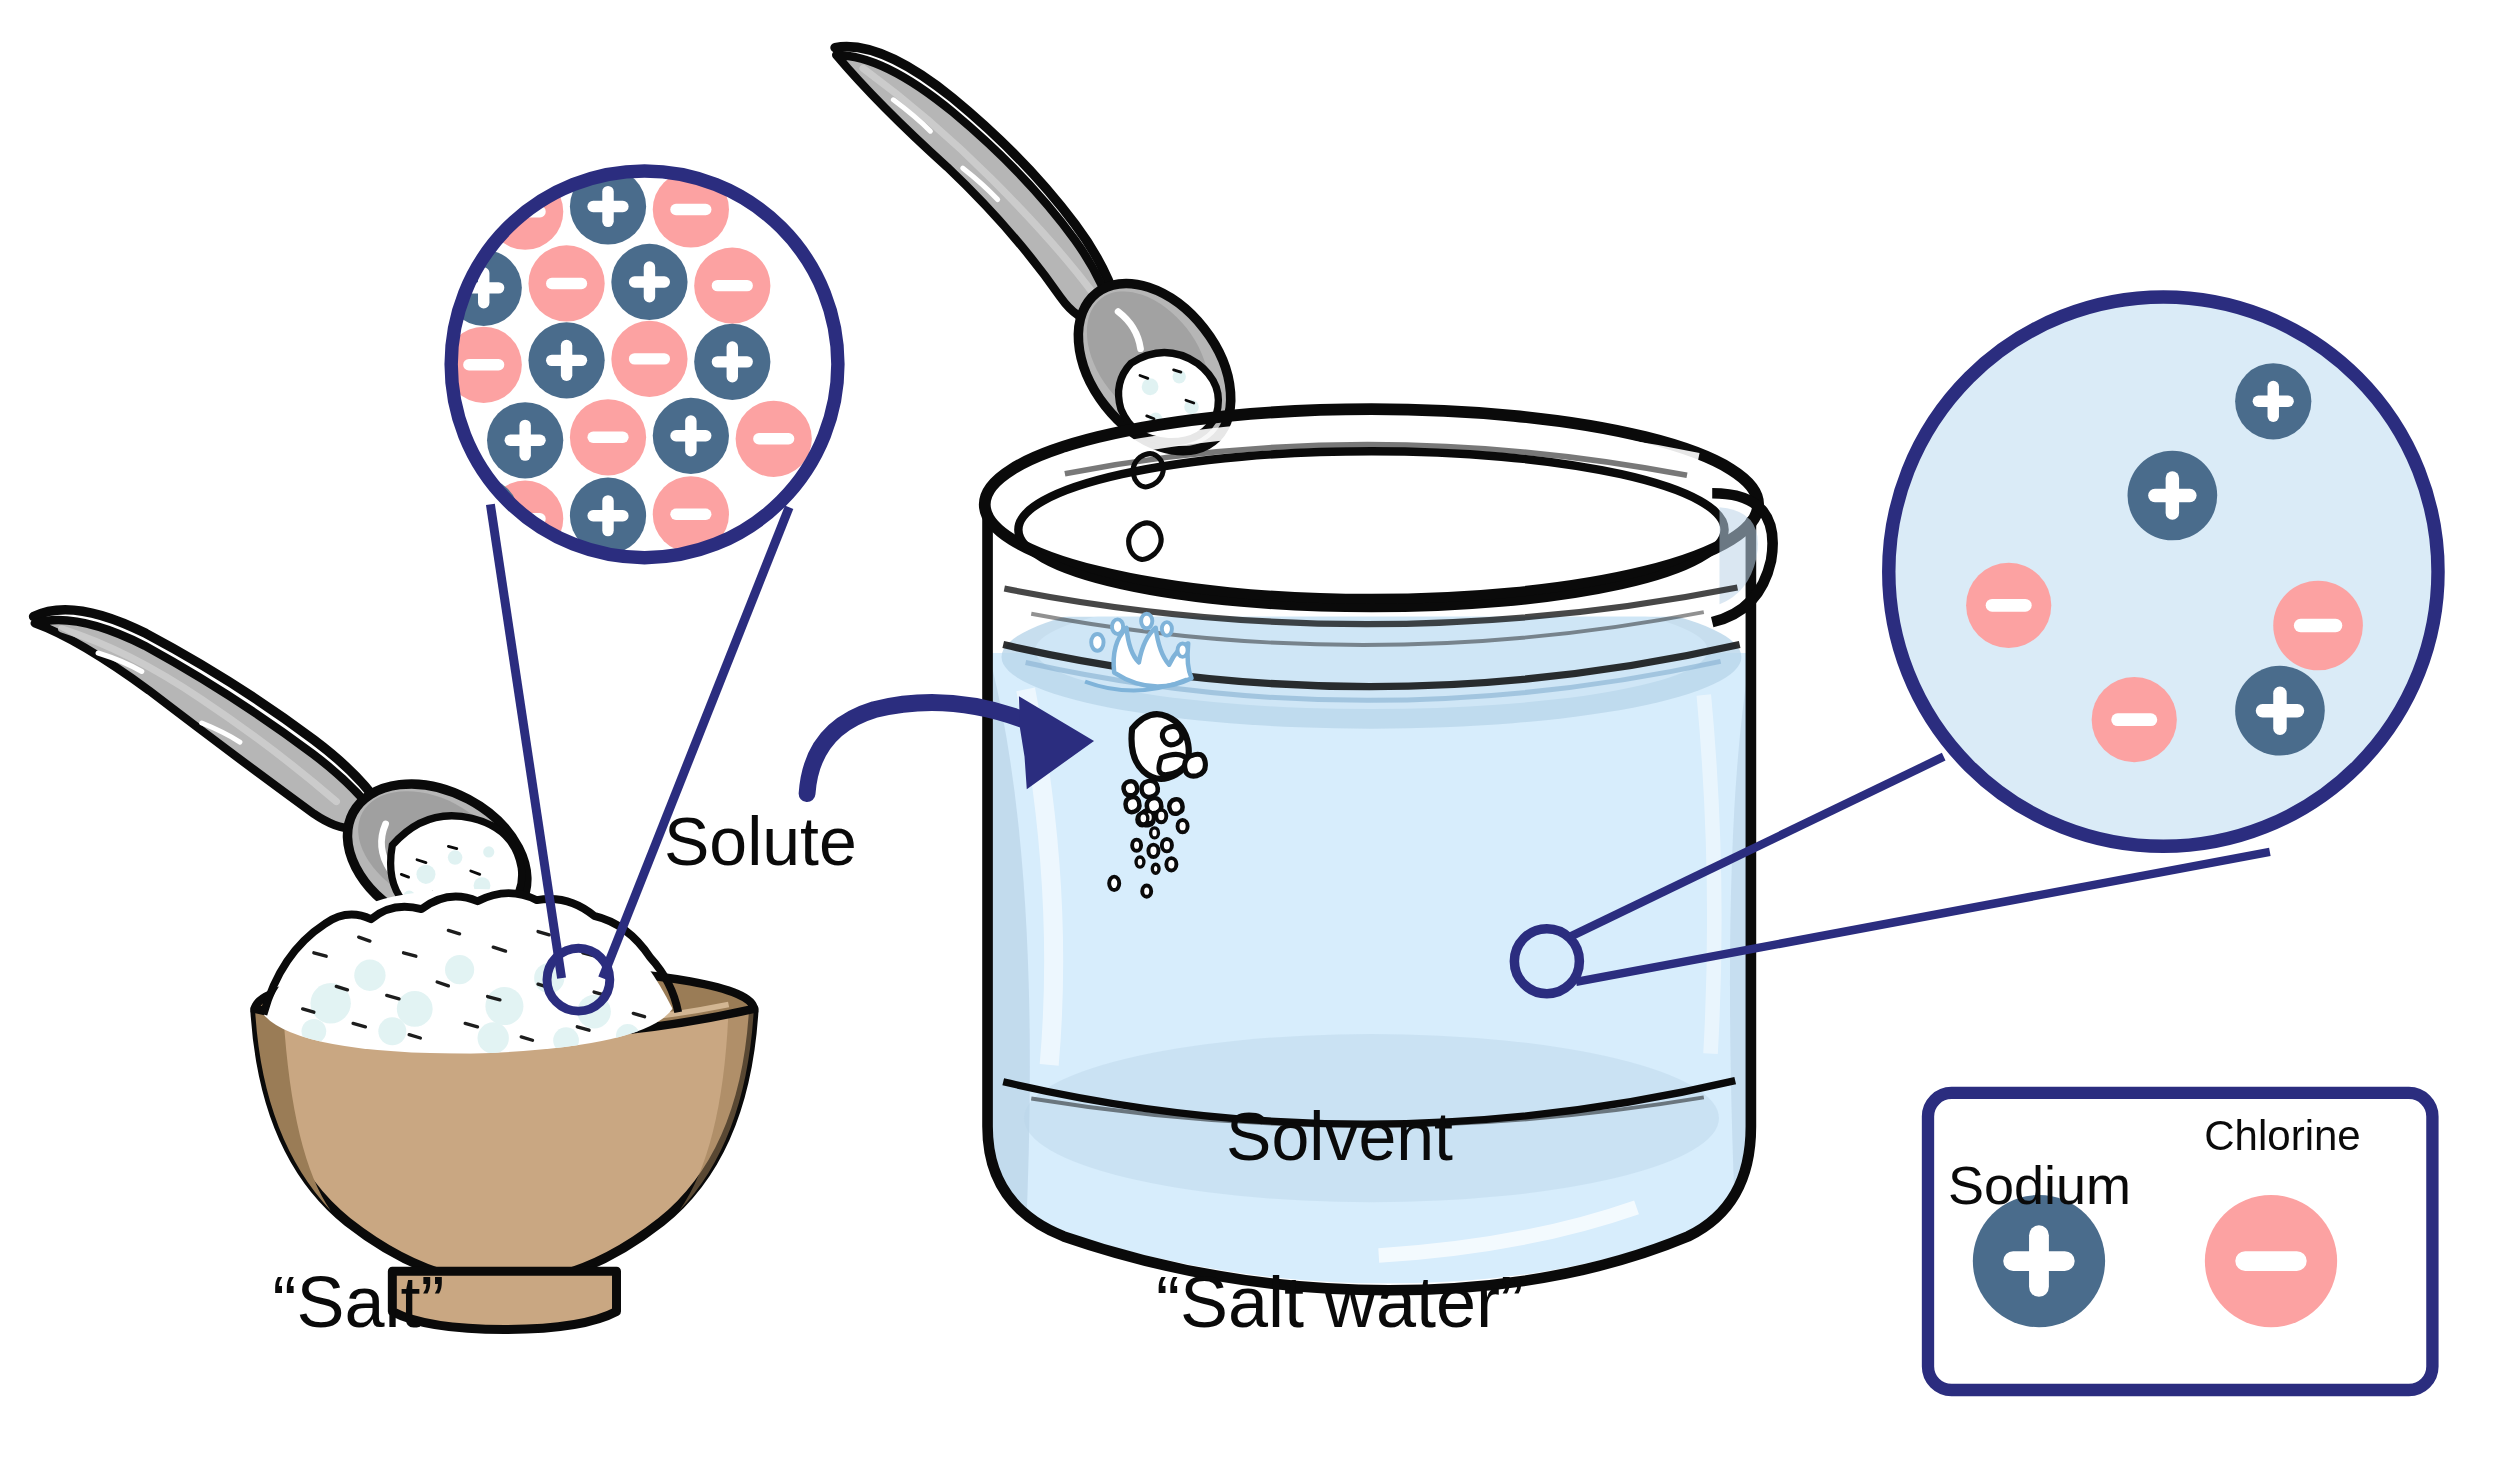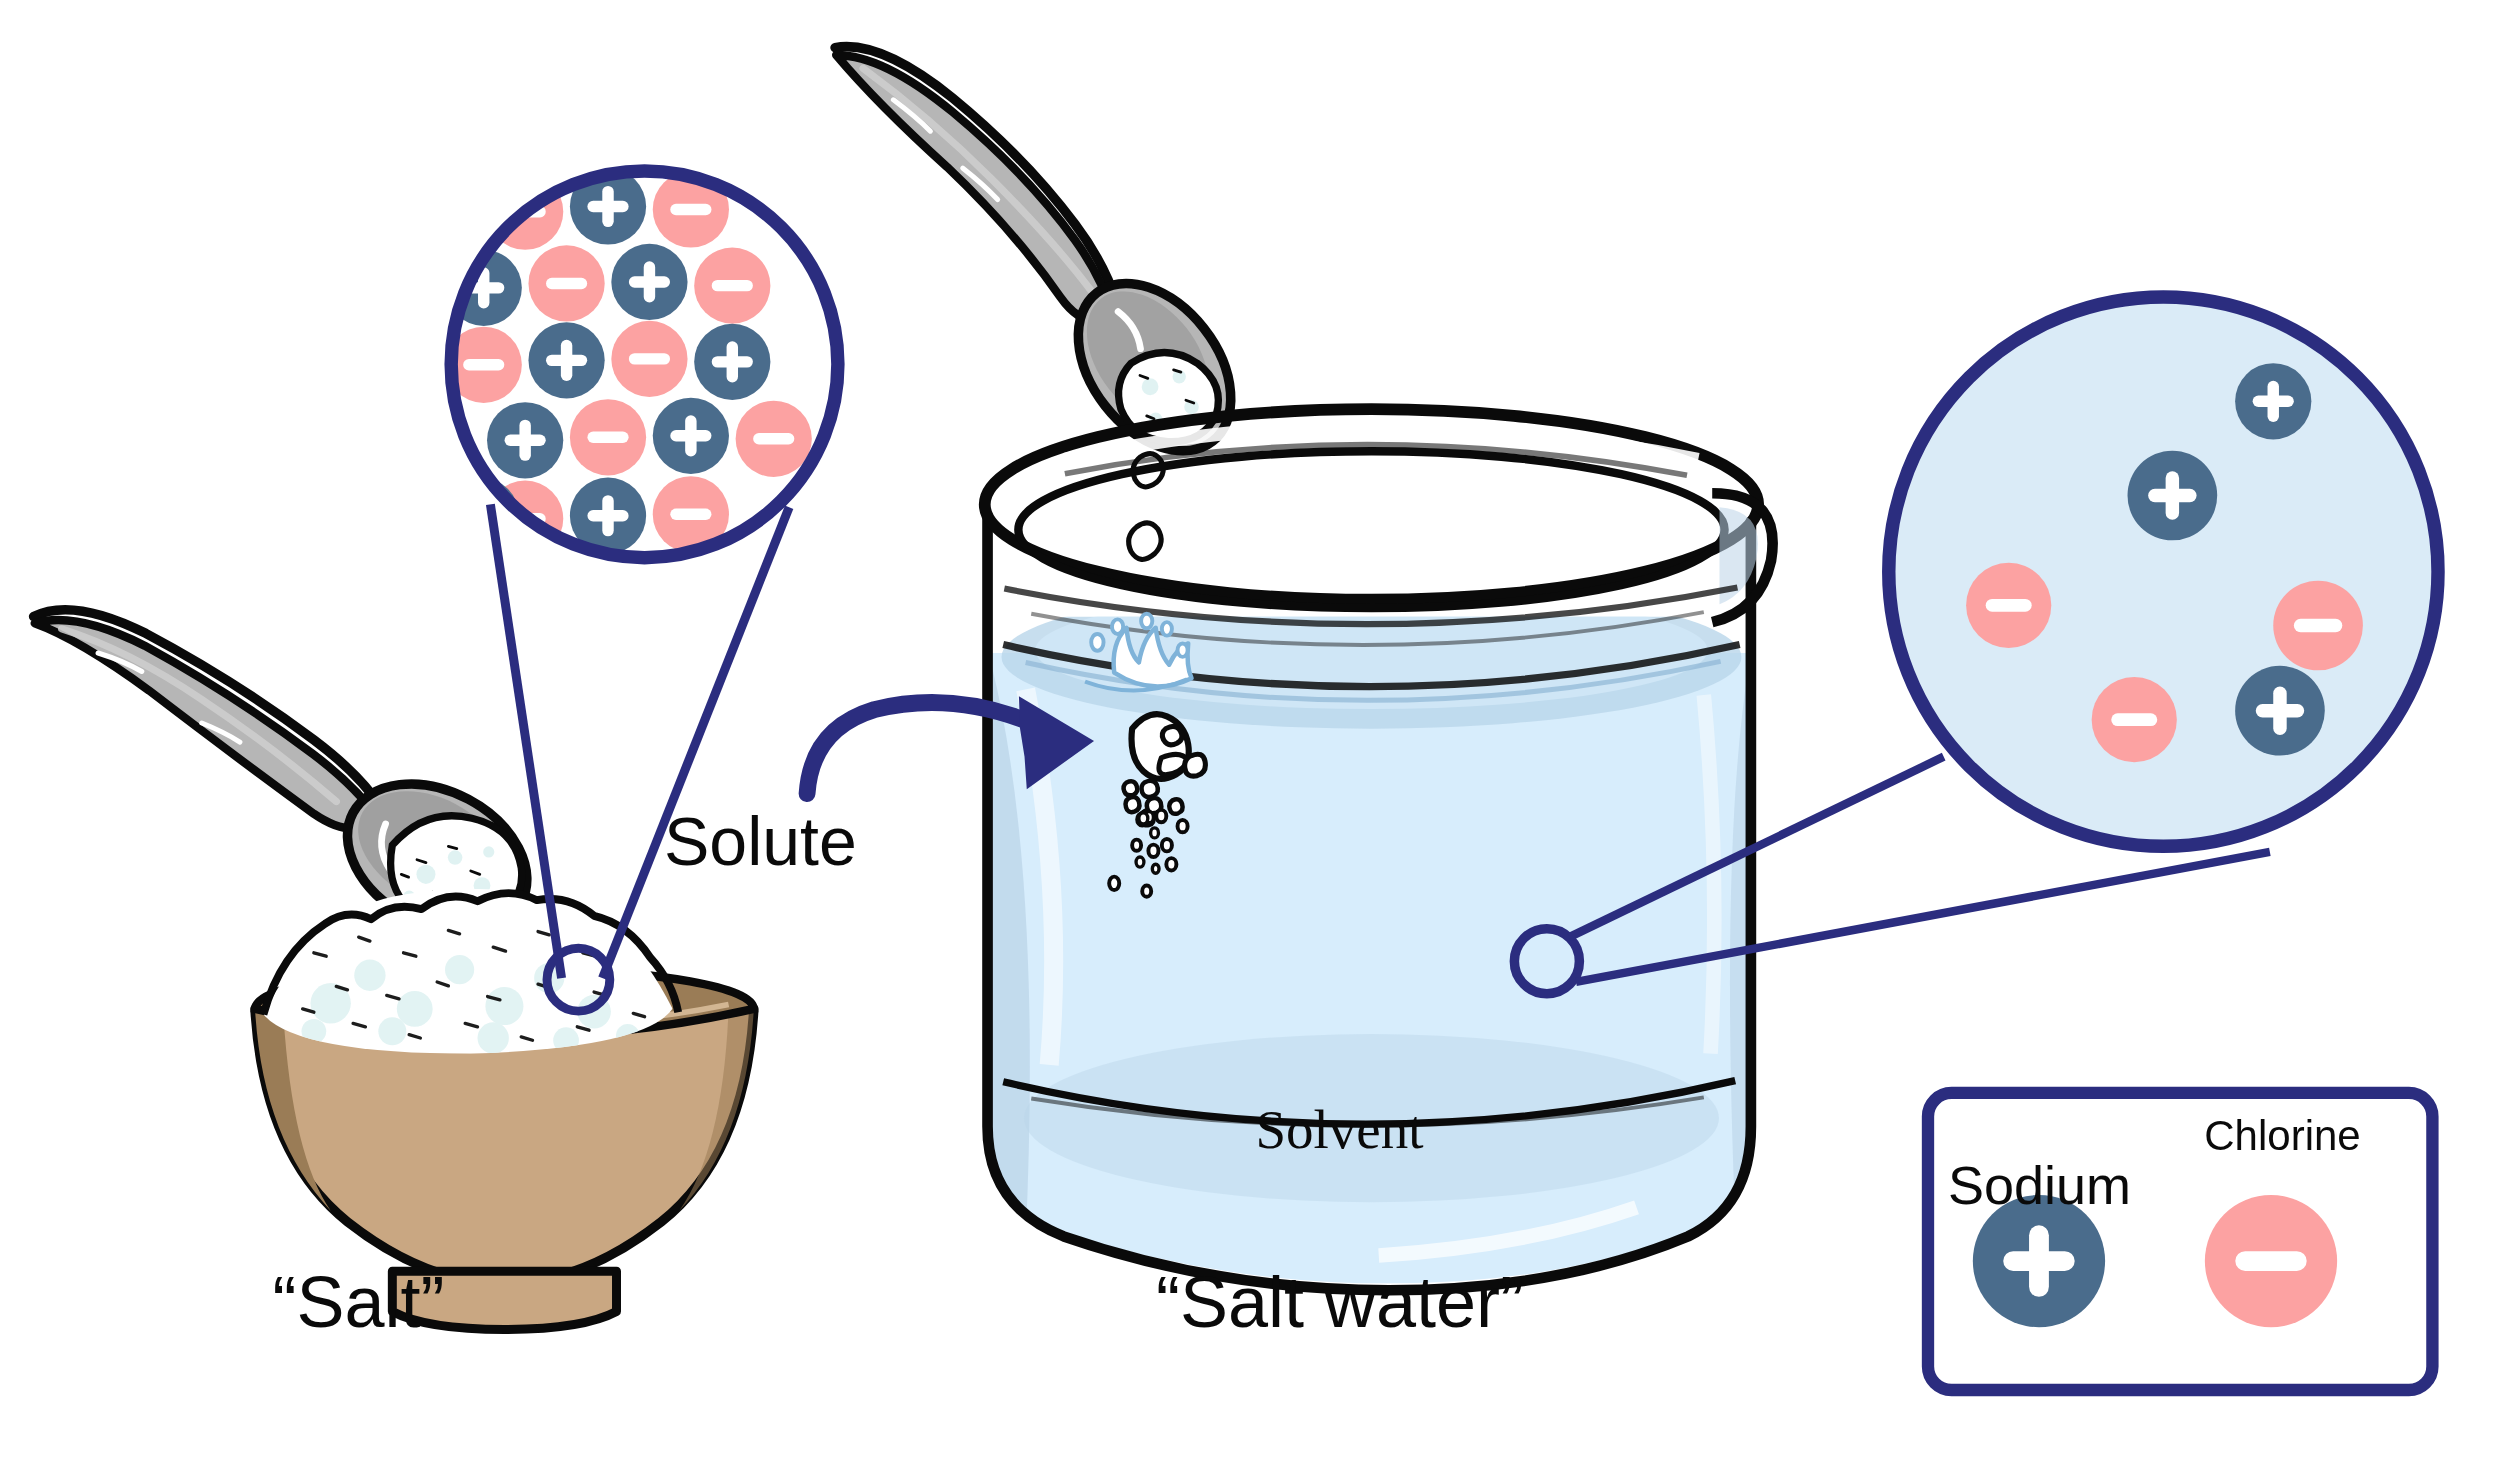--- a/index.html
+++ b/index.html
@@ -14,21 +14,21 @@
   .lbl{
     position:absolute;
     color:#0a0a0a;
     font-family:"Liberation Sans",sans-serif;
     white-space:nowrap;
     font-weight:400;
     line-height:1;
   }
   #label-salt{left:0;top:1266px;width:717px;text-align:center;font-size:72px;}
   #label-saltwater{left:942px;top:1266px;width:796px;text-align:center;font-size:72px;}
-  #label-solvent{left:1009px;top:1102px;width:661px;text-align:center;font-size:55px;font-family:Liberation Serif, serif;}
+  #label-solvent{left:1009px;top:1102px;width:661px;text-align:center;font-size:68px;}
   #label-solute{left:664px;top:807px;width:415px;text-align:left;font-size:68px;}
   #legend-sodium{left:1944px;top:1115px;width:191px;text-align:center;font-size:54px;margin-top:43px;}
   #legend-chlorine{left:2176px;top:1115px;width:213px;text-align:center;font-size:42px;}
 </style>
 </head>
 <body>
 
 <div id="stage">
 
   <svg id="art" viewBox="0 0 4482 2612" xmlns="http://www.w3.org/2000/svg">

